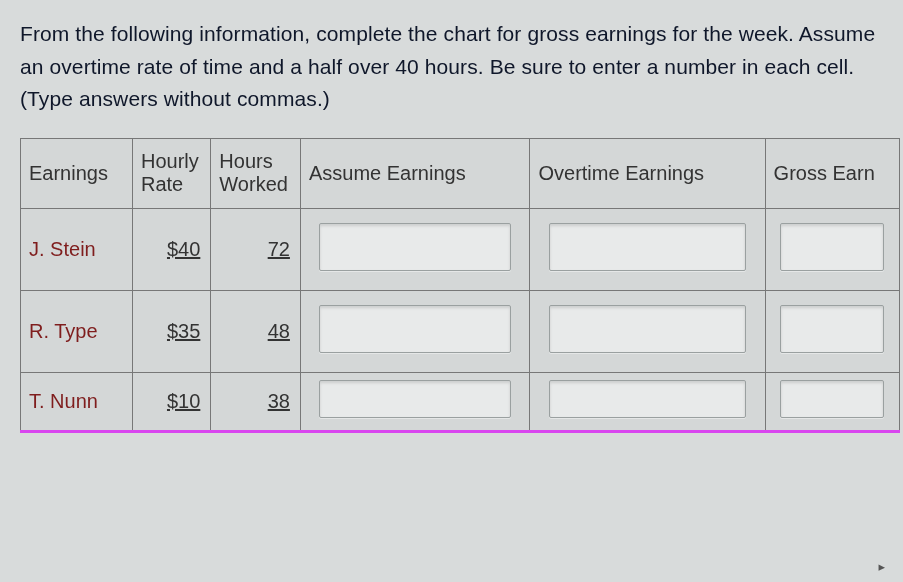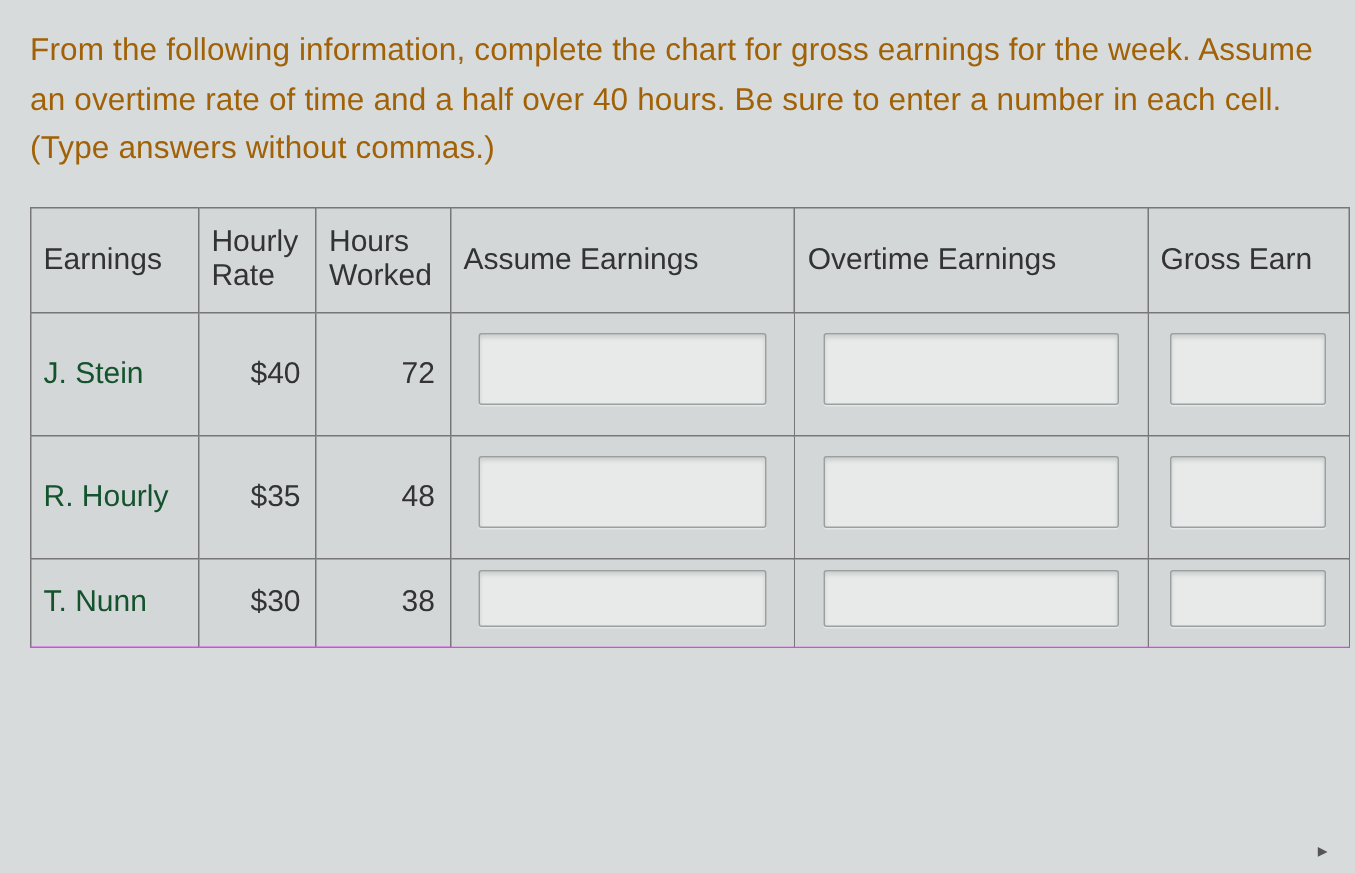--- a/index.html
+++ b/index.html
@@ -8,21 +8,21 @@
       height: 582px;
       background: #d8dbdb;
       font-family: -apple-system, BlinkMacSystemFont, "Segoe UI", Arial, sans-serif;
       color: #2a2a2a;
       padding: 18px 20px;
       overflow: hidden;
     }
     .instructions {
       font-size: 21px;
       line-height: 1.55;
-      color: #a16207;
+      color: #0f172a;
       margin-bottom: 22px;
       letter-spacing: 0.1px;
     }
     table {
       border-collapse: collapse;
       width: 880px;
       background: transparent;
       table-layout: fixed;
     }
     th, td {
@@ -39,22 +39,22 @@
       padding: 6px 8px;
       height: 70px;
     }
     .col-employee { width: 100px; }
     .col-rate { width: 70px; }
     .col-hours { width: 80px; }
     .col-regular { width: 205px; }
     .col-overtime { width: 210px; }
     .col-gross { width: 120px; }
     td { height: 82px; }
-    .name-cell { padding: 6px 8px; text-align: left; font-size: 20px; color:#14532d; }
-    .num-cell { padding: 6px 10px; text-align: right; font-size: 20px; color:#333; }
+    .name-cell { padding: 6px 8px; text-align: left; font-size: 20px; color:#7f1d1d; }
+    .num-cell { padding: 6px 10px; text-align: right; font-size: 20px; color:#333;text-decoration:underline; }
     .input-cell { padding: 10px; text-align: center; position: relative; }
     .answer-input {
       width: 92%;
       height: 48px;
       border: 1.5px solid #9aa0a0;
       border-radius: 2px;
       background: #e8eaea;
       box-shadow: inset 0 2px 3px rgba(0,0,0,0.12), 0 1px 0 rgba(255,255,255,0.4);
       display: inline-block;
     }
@@ -68,21 +68,21 @@
     }
     .cursor::before, .cursor::after {
       content: "";
       position: absolute;
       left: -4px;
       width: 10px;
       border-top: 2px solid #2a2a2a;
     }
     .cursor::before { top: -2px; }
     .cursor::after { bottom: -2px; }
-    .last-row td { border-bottom: 1px solid #d946ef; height: 59px; }
+    .last-row td { border-bottom: 3px solid #d946ef; height: 59px; }
     .last-row .input-cell { padding: 4px 10px; }
     .last-row .answer-input { height: 38px; }
     .scroll-hint {
       position: absolute;
       bottom: 8px;
       right: 18px;
       font-size: 13px;
       color: #555;
     }
   </style>
@@ -113,30 +113,30 @@
   <tbody>
     <tr>
       <td class="name-cell">J. Stein</td>
       <td class="num-cell">$40</td>
       <td class="num-cell">72</td>
       <td class="input-cell"><div class="answer-input"></div></td>
       <td class="input-cell"><div class="answer-input"></div></td>
       <td class="input-cell"><div class="answer-input"></div></td>
     </tr>
     <tr>
-      <td class="name-cell">R. Hourly</td>
+      <td class="name-cell">R. Type</td>
       <td class="num-cell">$35</td>
       <td class="num-cell">48</td>
       <td class="input-cell"><div class="answer-input"></div></td>
       <td class="input-cell"><div class="answer-input"></div></td>
       <td class="input-cell"><div class="answer-input"></div></td>
     </tr>
     <tr class="last-row">
       <td class="name-cell">T. Nunn</td>
-      <td class="num-cell">$30</td>
+      <td class="num-cell">$10</td>
       <td class="num-cell">38</td>
       <td class="input-cell"><div class="answer-input"></div></td>
       <td class="input-cell"><div class="answer-input"></div></td>
       <td class="input-cell"><div class="answer-input"></div></td>
     </tr>
   </tbody>
 </table>
 
 <div class="scroll-hint">▸</div>
 

